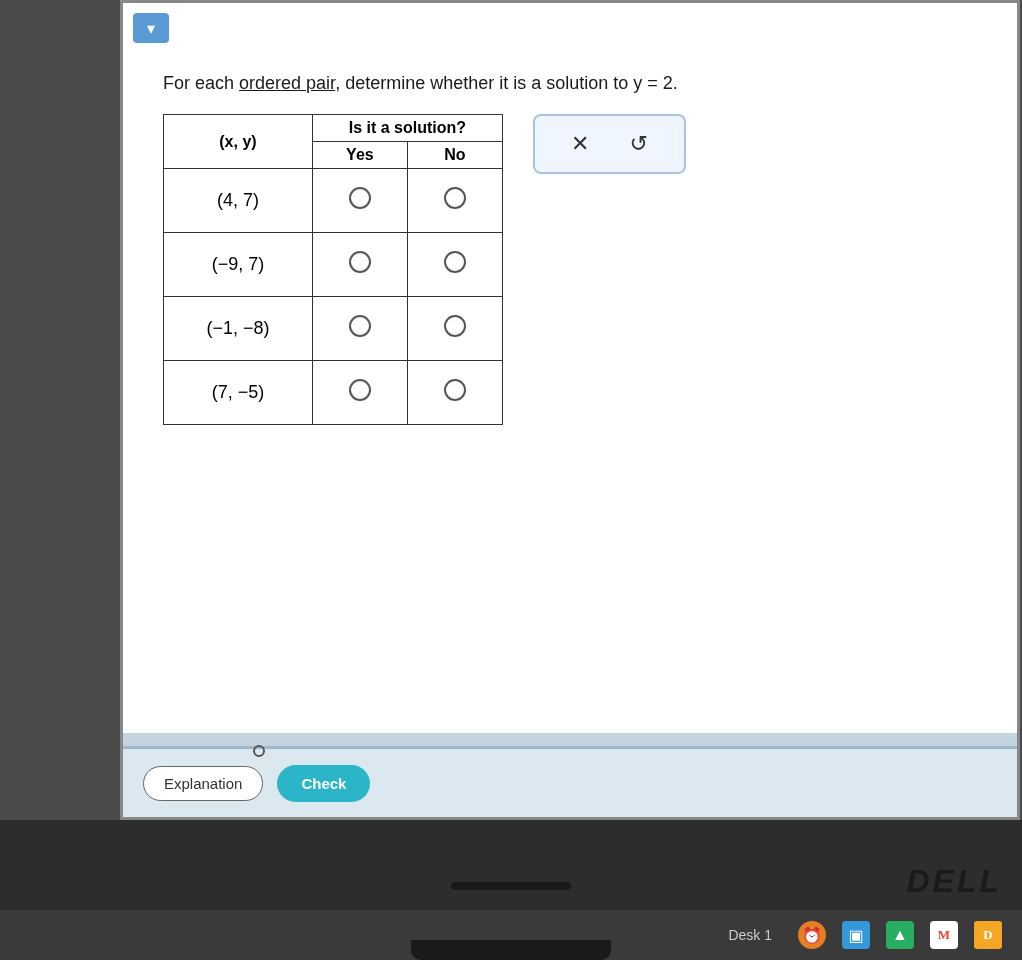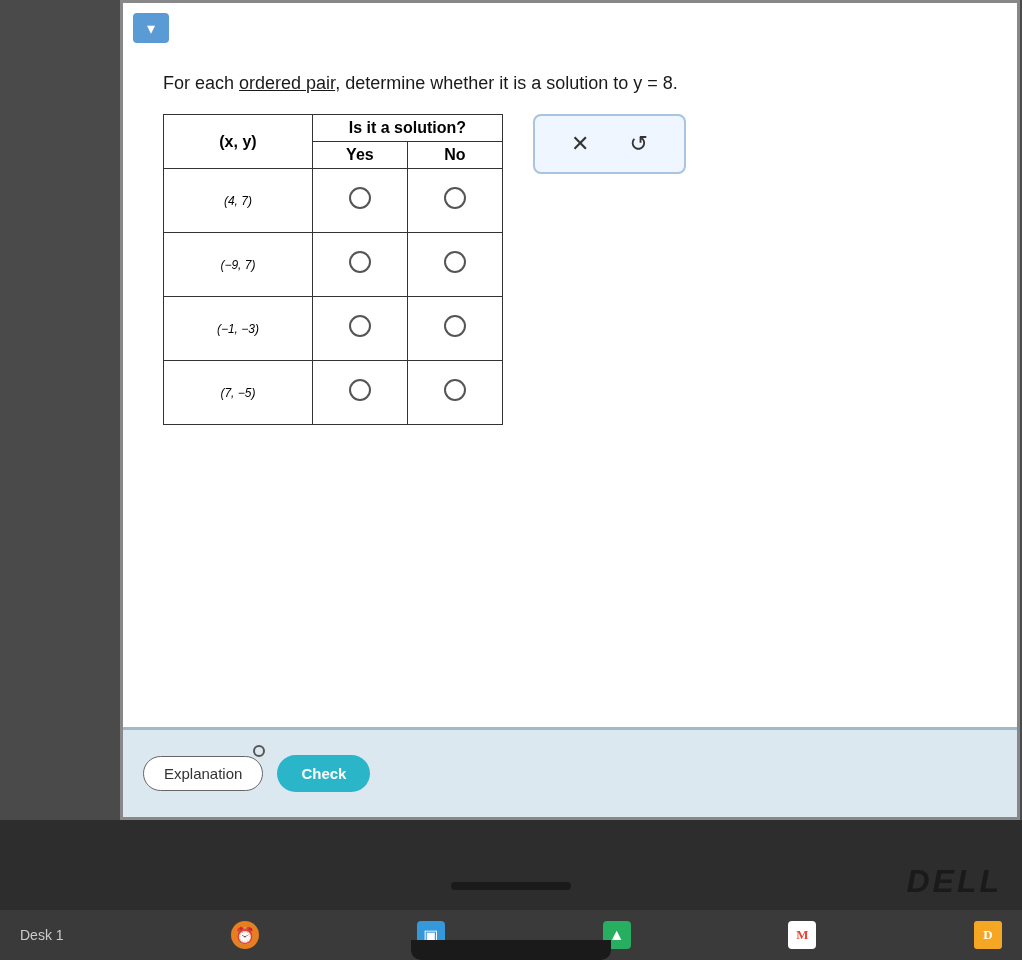--- a/index.html
+++ b/index.html
@@ -96,22 +96,21 @@
       font-size: 18px;
       font-family: Arial, sans-serif;
     }
 
     .solution-table .header-row th {
       font-weight: bold;
       font-size: 16px;
     }
 
     .solution-table .pair-cell {
-      font-style: italic;
-      font-size: 12px;
+      font-size: 18px;
       padding: 18px 20px;
       min-width: 130px;
     }
 
     .solution-table .radio-cell {
       padding: 18px 30px;
     }
 
     
     .radio-option {
@@ -145,21 +144,21 @@
       color: #333;
       padding: 4px 8px;
     }
 
     
     .bottom-bar {
       position: absolute;
       bottom: 0;
       left: 0;
       width: 100%;
-      height: 90px;
+      height: 71px;
       background: #dce8f0;
       display: flex;
       align-items: center;
       padding: 8px 20px;
       gap: 14px;
       border-top: 3px solid #a0b8cc;
     }
 
     .explanation-btn {
       background: white;
@@ -187,21 +186,21 @@
     
     .taskbar {
       position: absolute;
       bottom: 0;
       left: 0;
       width: 1022px;
       height: 50px;
       background: #3a3a3a;
       display: flex;
       align-items: center;
-      justify-content: space-between;
+      justify-content: flex-end;
       padding: 0 20px;
       gap: 16px;
     }
 
     .taskbar-label {
       color: #ccc;
       font-family: Arial, sans-serif;
       font-size: 14px;
       margin-right: 10px;
     }
@@ -283,21 +282,21 @@
 
   <div class="screen">
 
     <div class="content-area">
 
       <button class="chevron-btn">
         <span>▾</span>
       </button>
 
       <div class="question-text">
-        <span>For each </span><u>ordered pair</u><span>, determine whether it is a solution to </span><span>y = 8.</span>
+        <span>For each </span><u>ordered pair</u><span>, determine whether it is a solution to </span><span>y = 2.</span>
       </div>
 
       <div class="table-container">
 
         <table class="solution-table">
           <thead>
             <tr class="header-row">
               <th rowspan="2">(x, y)</th>
               <th colspan="2">Is it a solution?</th>
             </tr>
@@ -322,21 +321,21 @@
               <td class="pair-cell">(−9, 7)</td>
               <td class="radio-cell">
                 <span class="radio-option"></span>
               </td>
               <td class="radio-cell">
                 <span class="radio-option"></span>
               </td>
             </tr>
 
             <tr>
-              <td class="pair-cell">(−1, −3)</td>
+              <td class="pair-cell">(−1, −8)</td>
               <td class="radio-cell">
                 <span class="radio-option"></span>
               </td>
               <td class="radio-cell">
                 <span class="radio-option"></span>
               </td>
             </tr>
 
             <tr>
               <td class="pair-cell">(7, −5)</td>

